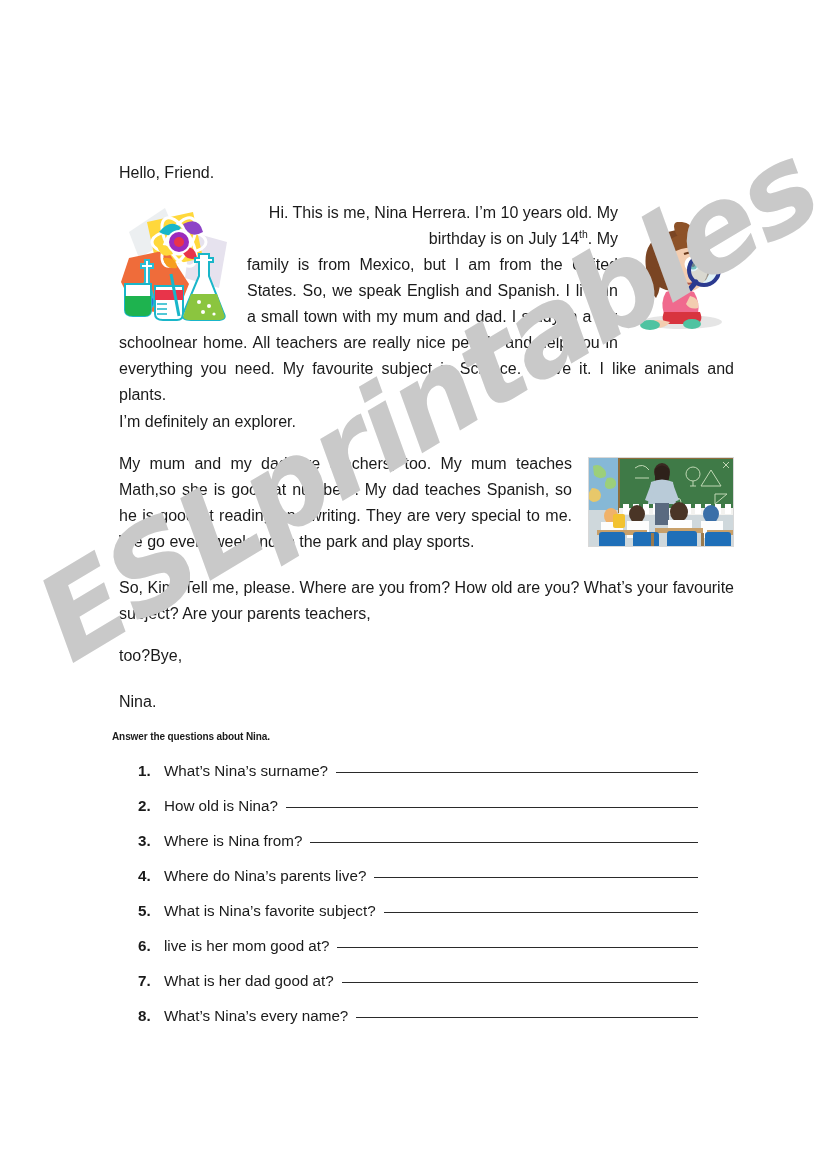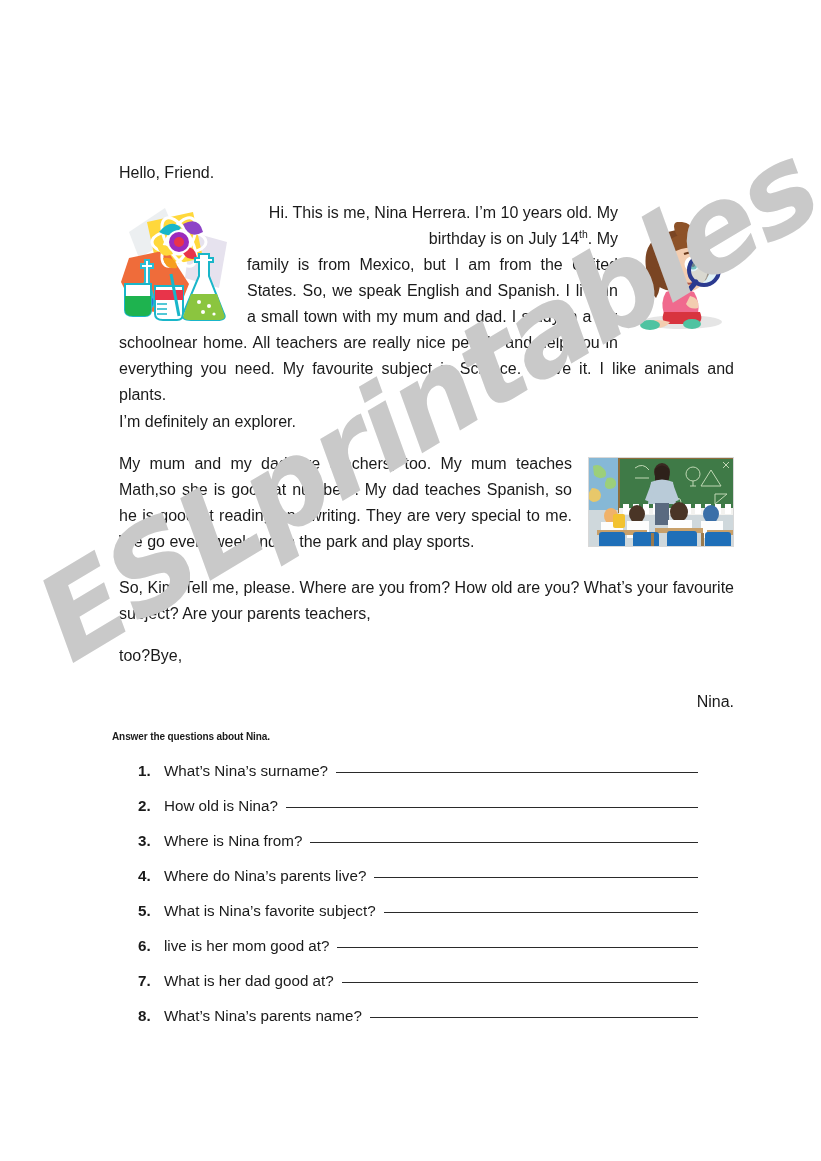--- a/index.html
+++ b/index.html
@@ -124,21 +124,20 @@
   .p-kim {
     margin: 20px 0 0 0;
     text-align: justify;
     clear: both;
   }
   .p-too {
     margin: 16px 0 0 0;
   }
   .p-sign {
     margin: 20px 0 0 0;
-    text-align: right;
   }
 
   
   .questions {
     position: absolute;
     left: 138px;
     top: 762px;
     width: 560px;
     z-index: 6;
   }
@@ -403,18 +402,18 @@
       <span class="q-text">live is her mom good at?</span>
       <span class="q-line"></span>
     </div>
     <div class="q-row">
       <span class="q-num">7.</span>
       <span class="q-text">What is her dad good at?</span>
       <span class="q-line"></span>
     </div>
     <div class="q-row">
       <span class="q-num">8.</span>
-      <span class="q-text">What’s Nina’s parents name?</span>
+      <span class="q-text">What’s Nina’s every name?</span>
       <span class="q-line"></span>
     </div>
   </div>
 
 </div>
 
 </body></html>

